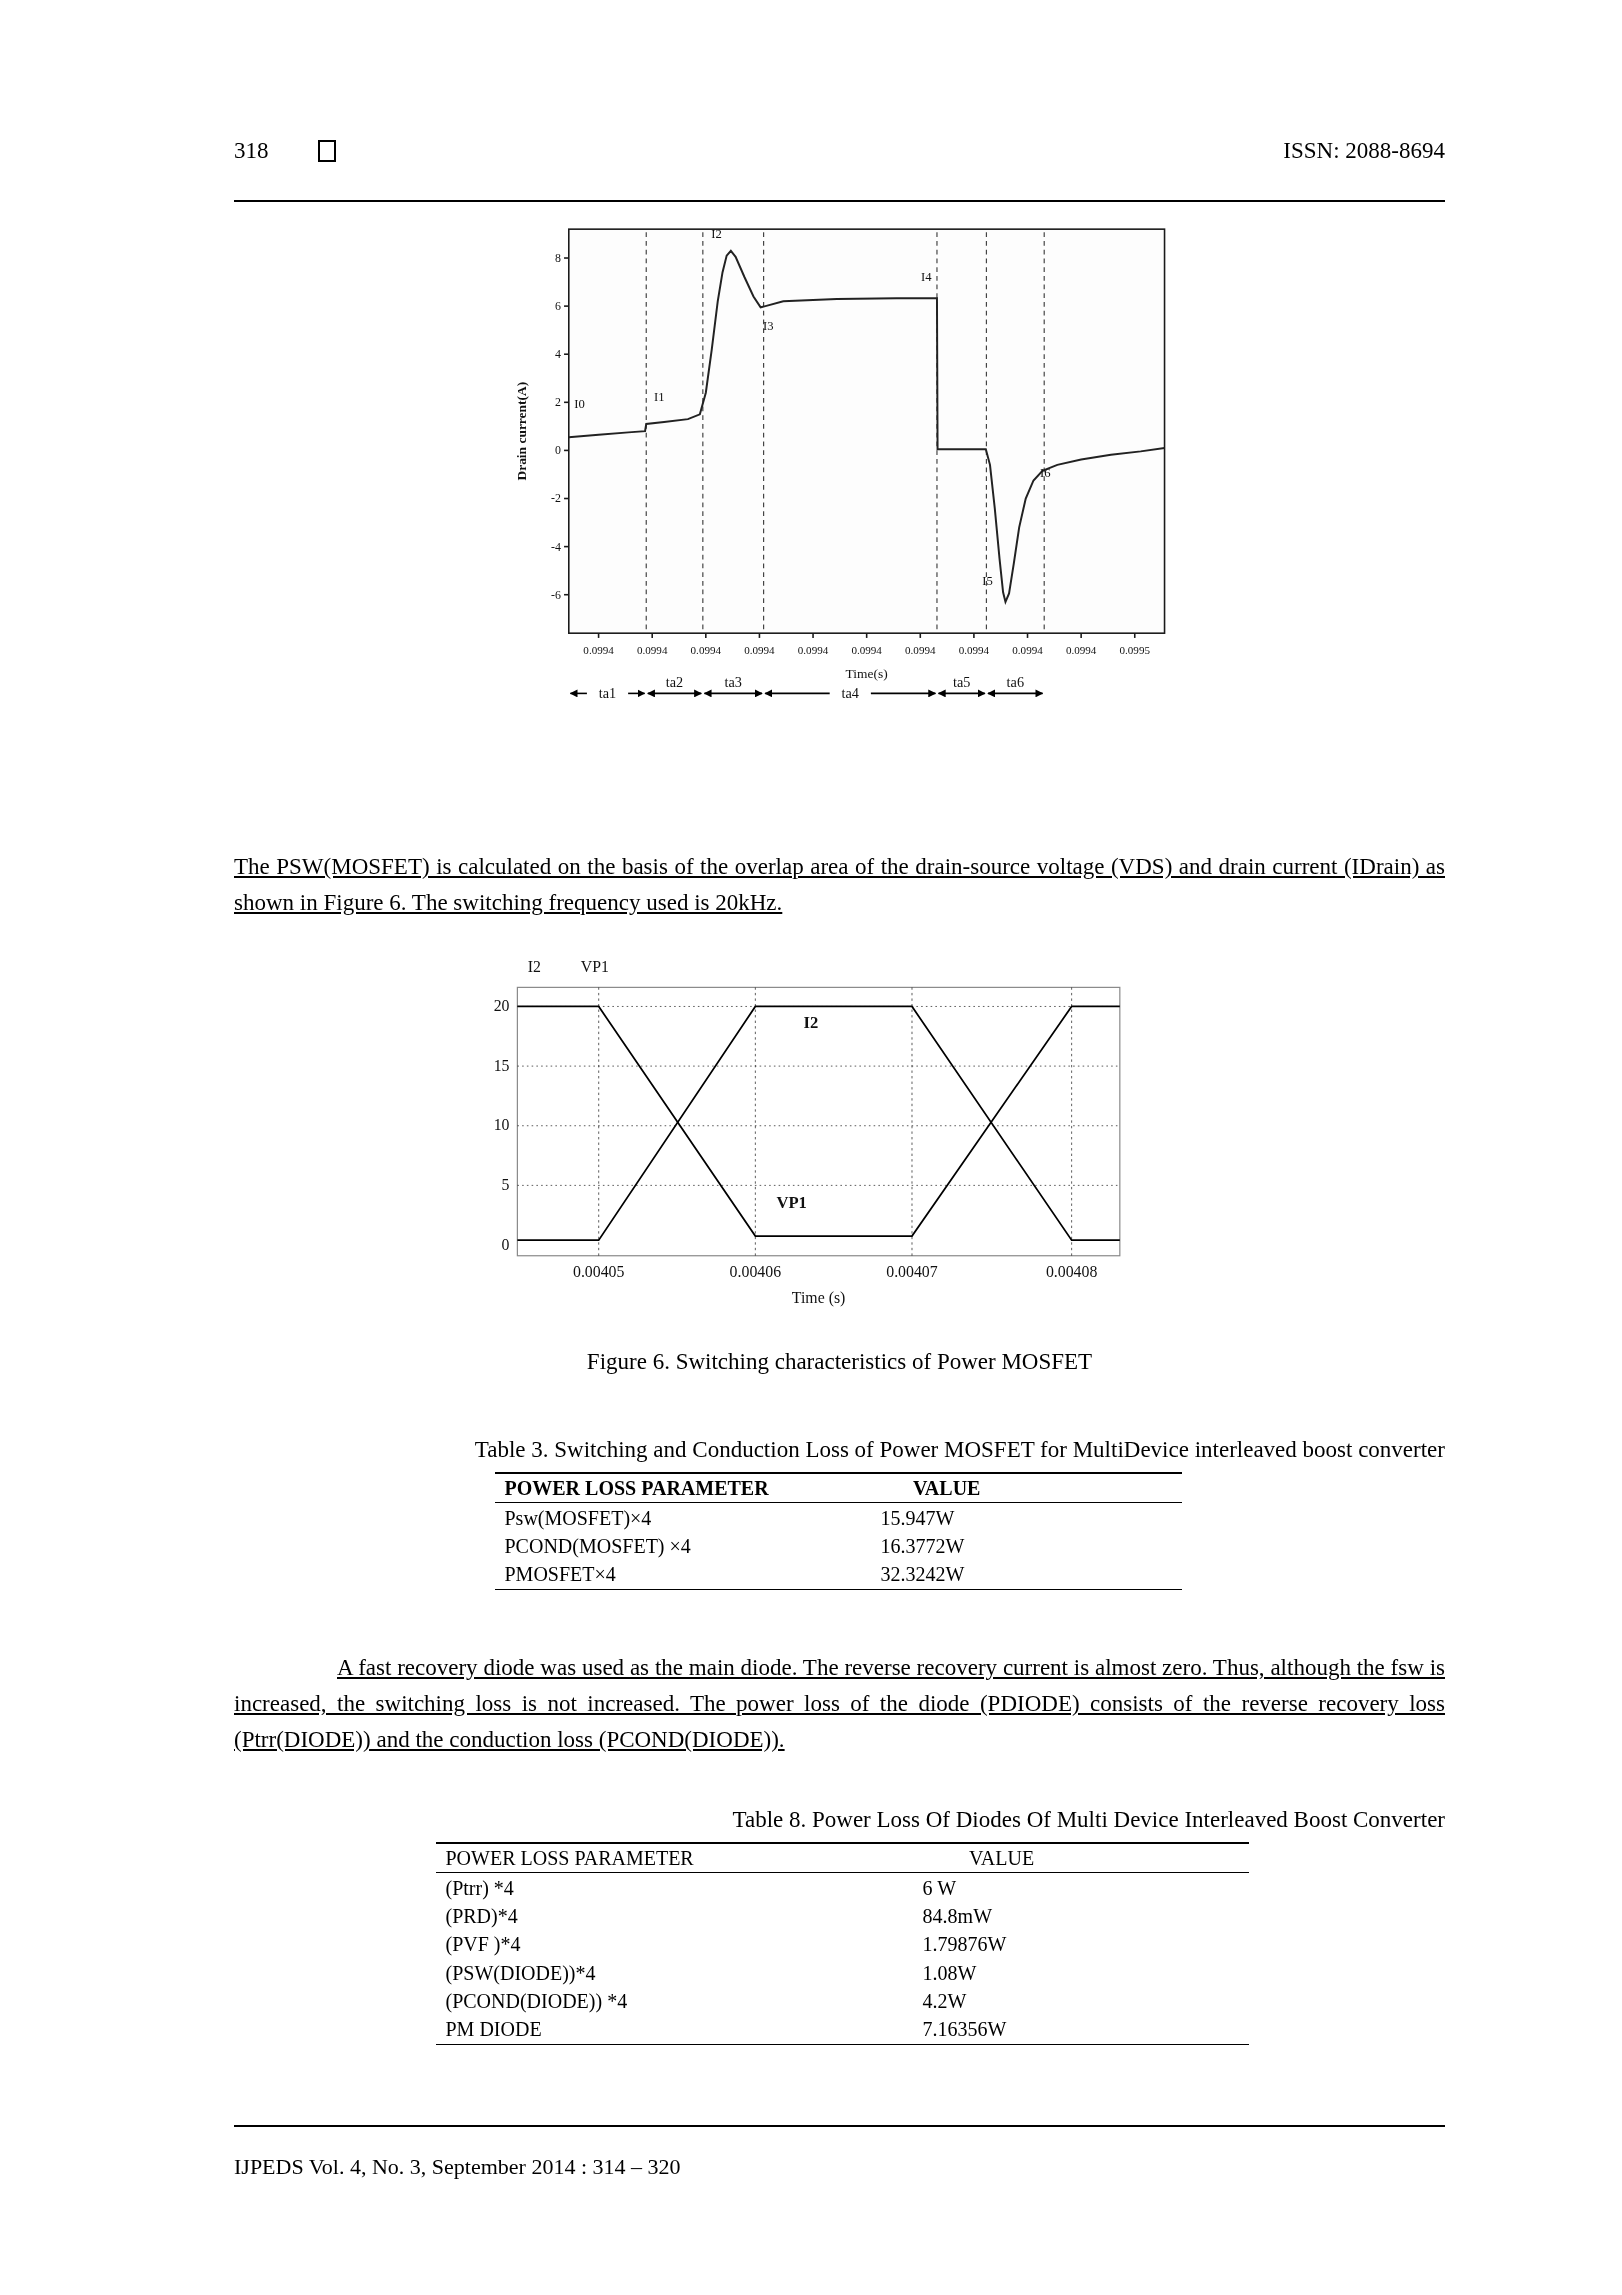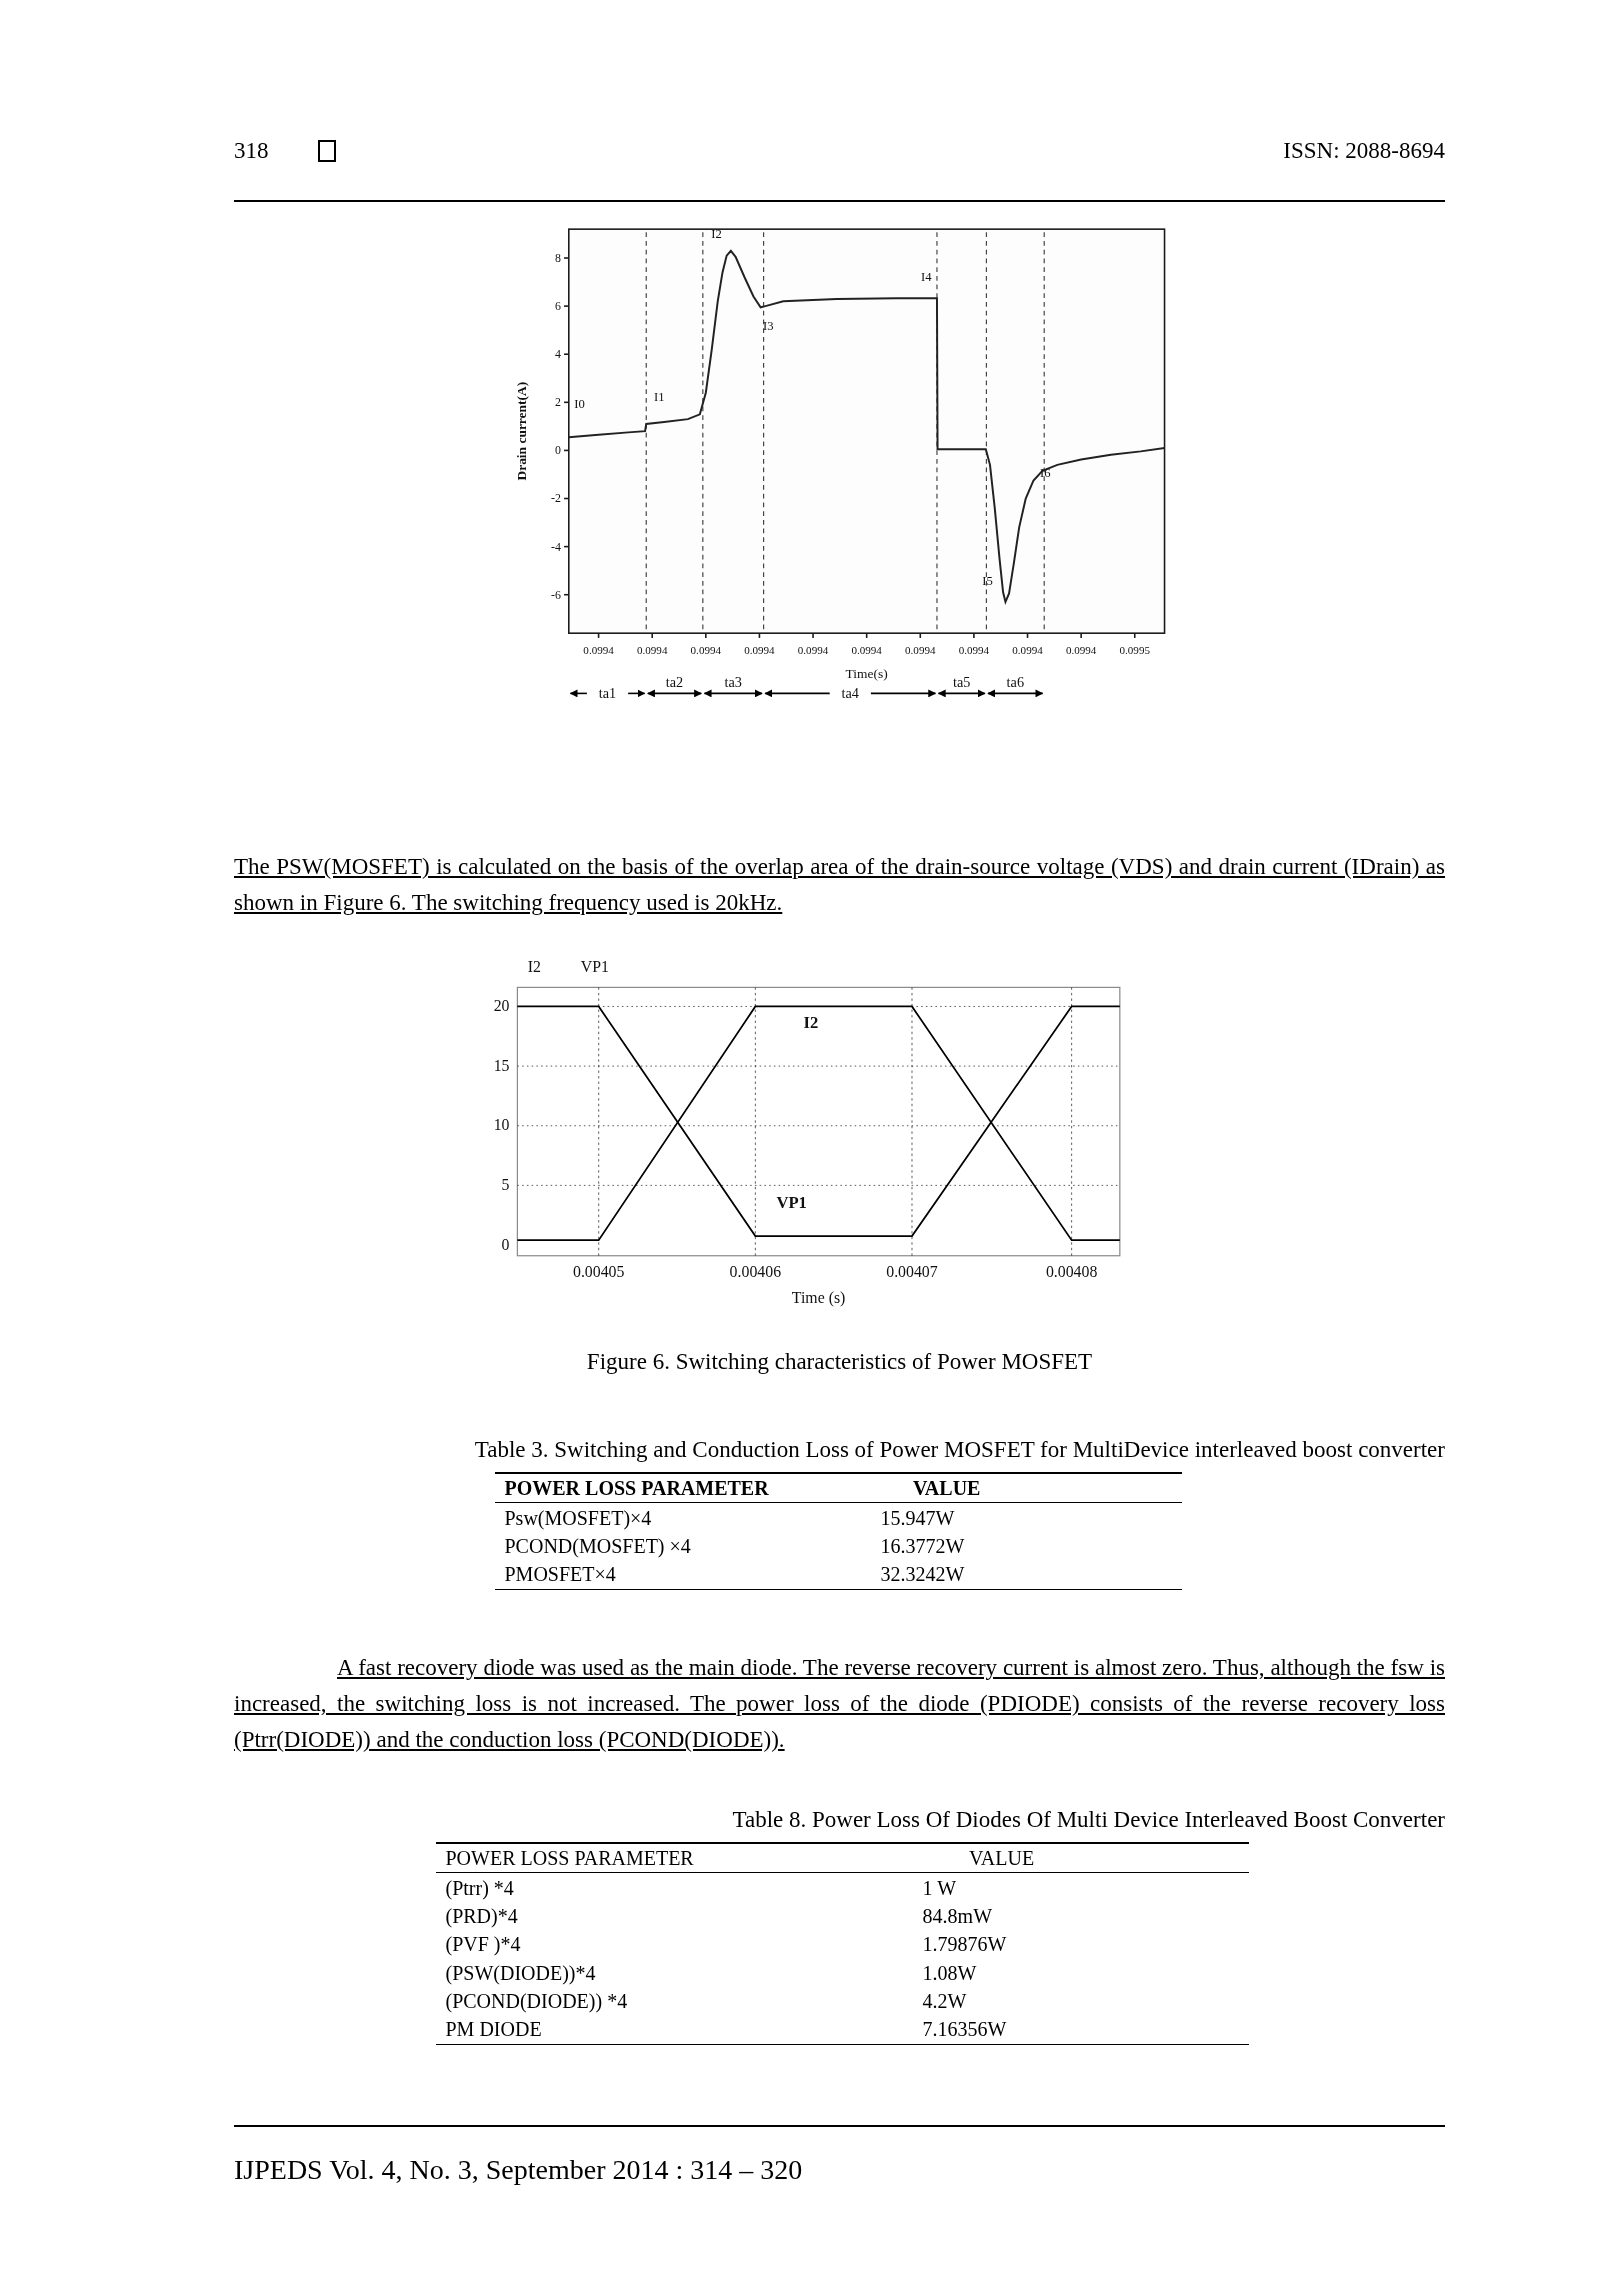--- a/index.html
+++ b/index.html
@@ -36,21 +36,21 @@
   .table4 .trow { grid-template-columns:485px 1fr; }
   .thead { border-bottom:1.6px solid #000; }
   .tcell { padding:3.2px 0 3.2px 9.5px; line-height:22px; }
   .table3 .trow .c1 { padding-left:1.6px; }
   .table4 .trow .c1 { padding-left:1.6px; }
   .table3 .thead .tcell { font-weight:bold; }
   .table3 .thead .c1 { padding-left:34px; }
   .table4 .thead .c1 { padding-left:48px; }
 
   .footer-rule { position:absolute; left:234px; top:2125px; width:1211px; border-top:2.4px solid #000; }
-  .footer { position:absolute; left:234px; top:2154px; width:1211px; font-size:28px; }
+  .footer { position:absolute; left:234px; top:2154px; width:1211px; font-size:22px; }
 </style>
 </head>
 <body>
 
 <div class="page">
 
   <header class="header">
     <span>318</span>
     <span class="box-icon"></span>
     <span class="issn">ISSN: 2088-8694</span>
@@ -192,21 +192,21 @@
   <p class="para p2">A fast recovery diode was used as the main diode. The reverse recovery current is almost zero. Thus, although the fsw is increased, the switching loss is not increased. The power loss of the diode (PDIODE) consists of the reverse recovery loss (Ptrr(DIODE)) and the conduction loss (PCOND(DIODE)).</p>
 
   <div class="tbl-title t4-title">Table 8. Power Loss Of Diodes Of Multi Device Interleaved Boost Converter</div>
   <div class="ptable table4" id="table4">
       <div class="trow thead">
         <div class="tcell c0">POWER LOSS PARAMETER</div>
         <div class="tcell c1">VALUE</div>
       </div>
       <div class="trow">
         <div class="tcell c0">(Ptrr) *4</div>
-        <div class="tcell c1">1 W</div>
+        <div class="tcell c1">6 W</div>
       </div>
       <div class="trow">
         <div class="tcell c0">(PRD)*4</div>
         <div class="tcell c1">84.8mW</div>
       </div>
       <div class="trow">
         <div class="tcell c0">(PVF )*4</div>
         <div class="tcell c1">1.79876W</div>
       </div>
       <div class="trow">

